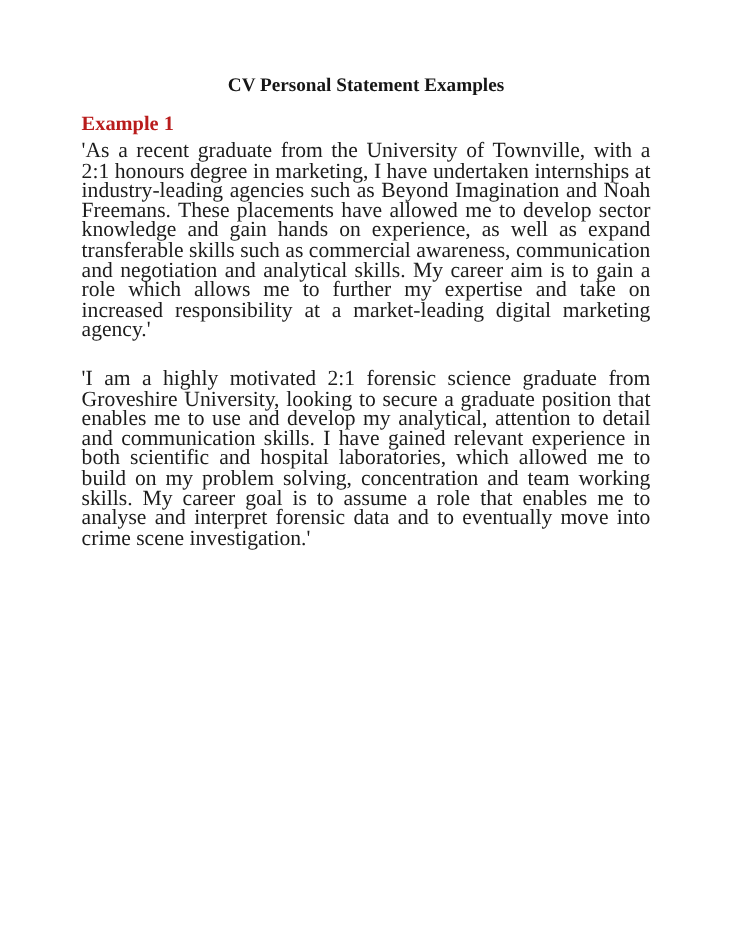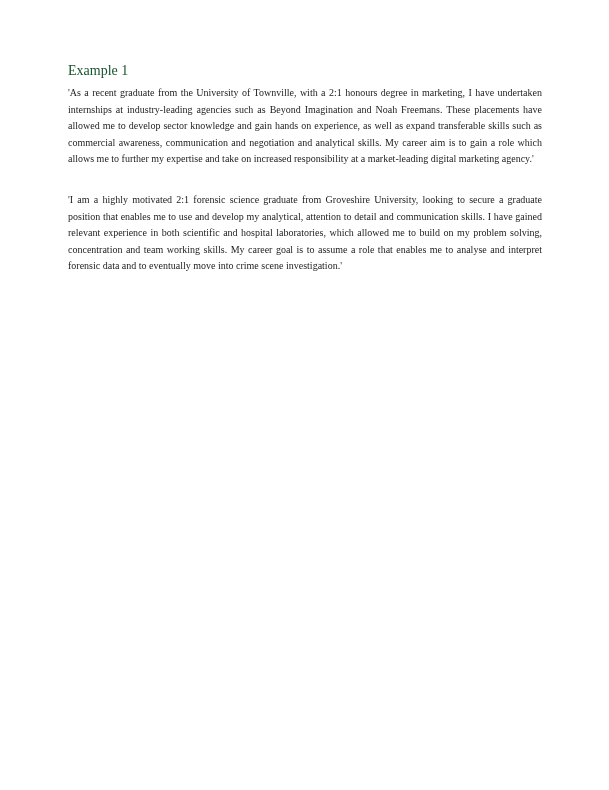--- a/index.html
+++ b/index.html
@@ -24,41 +24,42 @@
   .doc-title {
     font-size: 16px;
     line-height: 20px;
     font-weight: bold;
     text-align: center;
     color: #161616;
     margin-bottom: 12px;
   }
   .section { margin: 0; }
   .section-heading {
-    font-size: 14px;
+    font-size: 17px;
     line-height: 17px;
-    font-weight: normal;
-    color: #14532d;
+    font-weight: bold;
+    color: #b91c1c;
     margin-bottom: 6px;
   }
   .section-body {
-    font-size: 10px;
+    font-size: 18px;
     line-height: 16.6px;
     text-align: justify;
     color: #1c1c1c;
     margin-bottom: 24px;
   }
   .section + .section { margin-top: 0; }
 </style>
 </head>
 <body>
 
 <div class="page">
   <div class="content">
 
+    <h1 class="doc-title">CV Personal Statement Examples</h1>
 
     <div class="section">
       <h2 class="section-heading">Example 1</h2>
       <p class="section-body">'As a recent graduate from the University of Townville, with a 2:1 honours degree in marketing, I have undertaken internships at industry-leading agencies such as Beyond Imagination and Noah Freemans. These placements have allowed me to develop sector knowledge and gain hands on experience, as well as expand transferable skills such as commercial awareness, communication and negotiation and analytical skills. My career aim is to gain a role which allows me to further my expertise and take on increased responsibility at a market-leading digital marketing agency.'</p>
     </div>
 
     <div class="section">
       <p class="section-body">'I am a highly motivated 2:1 forensic science graduate from Groveshire University, looking to secure a graduate position that enables me to use and develop my analytical, attention to detail and communication skills. I have gained relevant experience in both scientific and hospital laboratories, which allowed me to build on my problem solving, concentration and team working skills. My career goal is to assume a role that enables me to analyse and interpret forensic data and to eventually move into crime scene investigation.'</p>
     </div>
 

